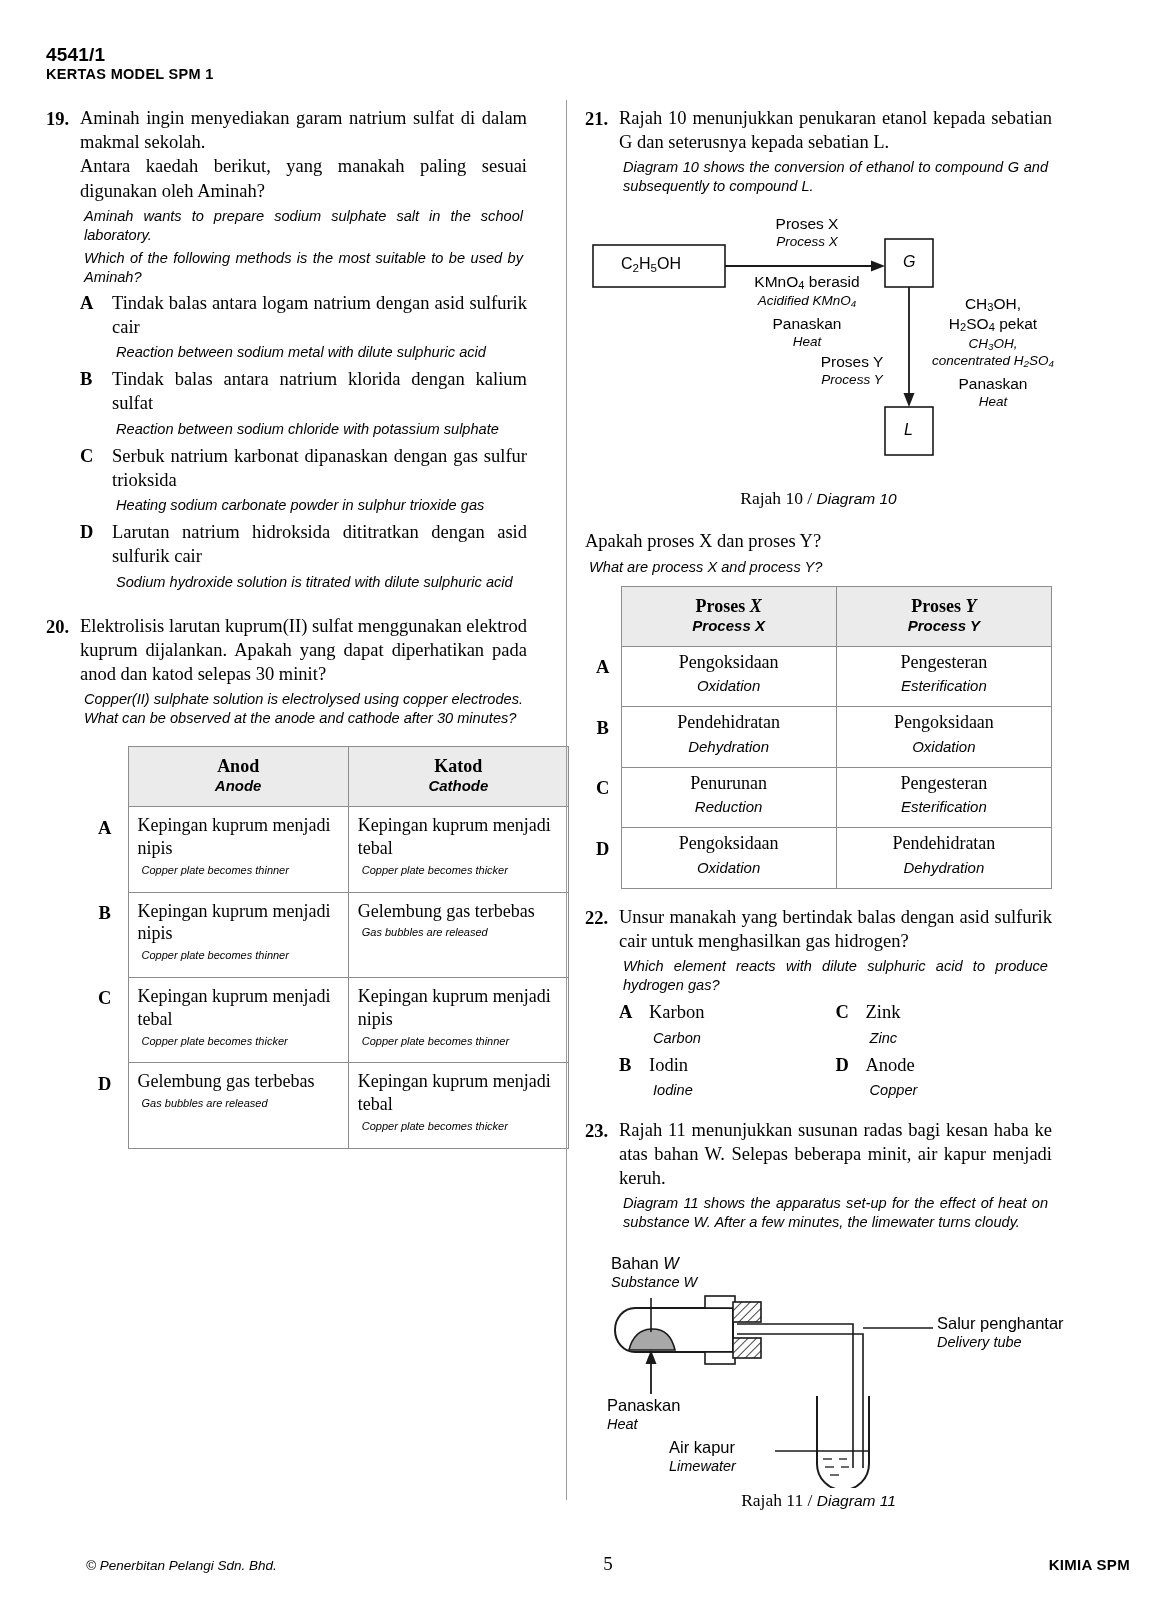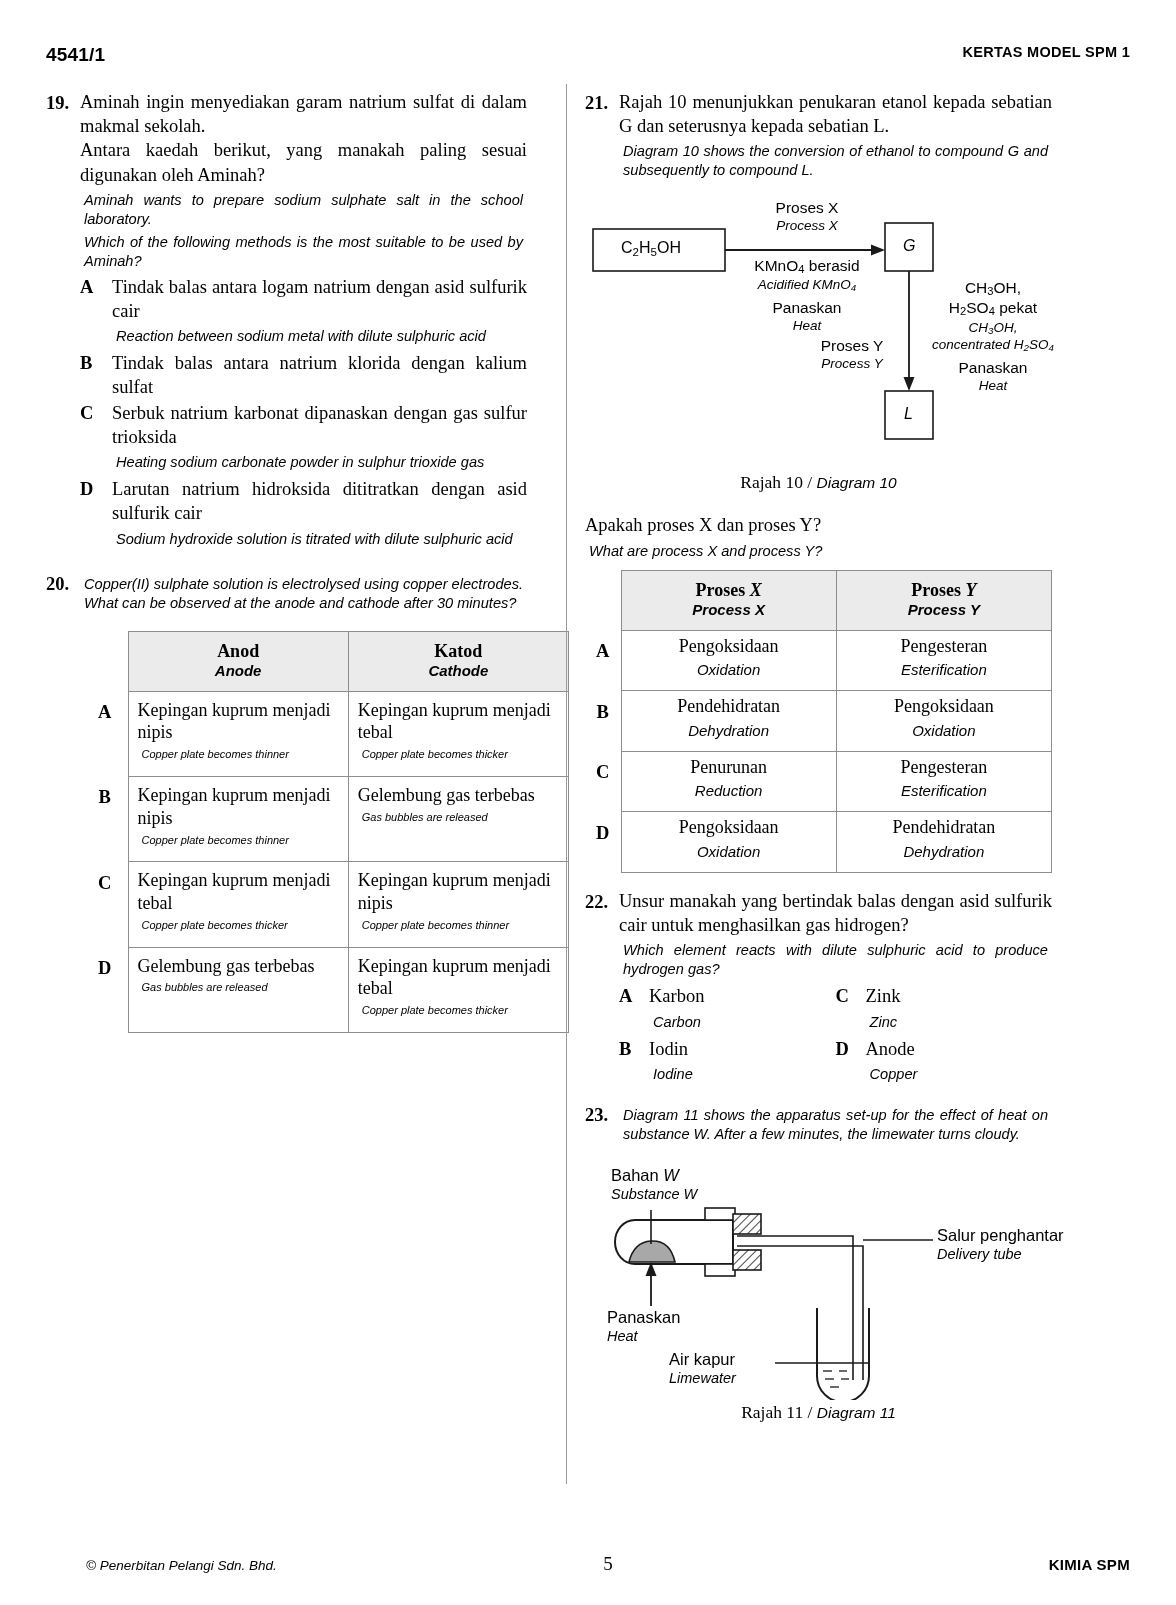--- a/index.html
+++ b/index.html
@@ -9,21 +9,21 @@
     background:#ffffff;
     font-family:"Liberation Serif", serif;
     color:#000;
     position:relative;
     overflow:hidden;
   }
   .page { position:absolute; inset:0; padding:44px 46px 0 46px; }
 
   
   .hdr { display:flex; justify-content:space-between; align-items:flex-start;
-         font-family:"Liberation Sans", sans-serif; font-weight:bold; }
+         font-family:"Liberation Sans", sans-serif; font-weight:bold;flex-direction:column; }
   .hdr-left { font-size:19px; letter-spacing:.2px; }
   .hdr-right { font-size:14.5px; letter-spacing:.3px; }
 
   
   .cols { position:relative; display:flex; margin-top:24px; }
   .col { width:503px; }
   .col-left { padding-right:22px; }
   .col-right { padding-left:36px; }
   .divider { position:absolute; left:520px; top:-6px; width:1px; height:1400px;
              background:#9a9a9a; }
@@ -136,20 +136,21 @@
             <div class="opt-l">A</div>
             <div class="opt-t">
               <p class="bm">Tindak balas antara logam natrium dengan asid sulfurik cair</p>
               <p class="en">Reaction between sodium metal with dilute sulphuric acid</p>
             </div>
           </div>
           <div class="opt">
             <div class="opt-l">B</div>
             <div class="opt-t">
               <p class="bm">Tindak balas antara natrium klorida dengan kalium sulfat</p>
+              <p class="en">Reaction between sodium chloride with potassium sulphate</p>
             </div>
           </div>
           <div class="opt">
             <div class="opt-l">C</div>
             <div class="opt-t">
               <p class="bm">Serbuk natrium karbonat dipanaskan dengan gas sulfur trioksida</p>
               <p class="en">Heating sodium carbonate powder in sulphur trioxide gas</p>
             </div>
           </div>
           <div class="opt">
@@ -158,20 +159,21 @@
               <p class="bm">Larutan natrium hidroksida dititratkan dengan asid sulfurik cair</p>
               <p class="en">Sodium hydroxide solution is titrated with dilute sulphuric acid</p>
             </div>
           </div>
         </div>
       </div>
 
       <div class="q" style="margin-top:18px;">
         <div class="q-num">20.</div>
         <div class="q-body">
+          <p class="bm">Elektrolisis larutan kuprum(II) sulfat menggunakan elektrod kuprum dijalankan. Apakah yang dapat diperhatikan pada anod dan katod selepas 30 minit?</p>
           <p class="en">Copper(II) sulphate solution is electrolysed using copper electrodes. What can be observed at the anode and cathode after 30 minutes?</p>
         </div>
       </div>
 
       <table class="ans t20">
         <thead>
           <tr>
             <th style="border:none;background:transparent;width:36px;"></th>
             <th>
               <div class="th-bm">Anod</div>
@@ -396,20 +398,21 @@
                 <p class="en nj">Copper</p>
               </div>
             </div>
           </div>
         </div>
       </div>
 
       <div class="q" style="margin-top:14px;">
         <div class="q-num">23.</div>
         <div class="q-body">
+          <p class="bm">Rajah 11 menunjukkan susunan radas bagi kesan haba ke atas bahan W. Selepas beberapa minit, air kapur menjadi keruh.</p>
           <p class="en">Diagram 11 shows the apparatus set-up for the effect of heat on substance W. After a few minutes, the limewater turns cloudy.</p>
         </div>
       </div>
 
       <div class="dia11">
         <svg width="470" height="242">
           <defs>
             <pattern id="hatch" patternUnits="userSpaceOnUse" width="6" height="6" patternTransform="rotate(45)">
               <rect width="6" height="6" fill="#ffffff"></rect>
               <line x1="0" y1="0" x2="0" y2="6" stroke="#1a1a1a" stroke-width="1.6"></line>

